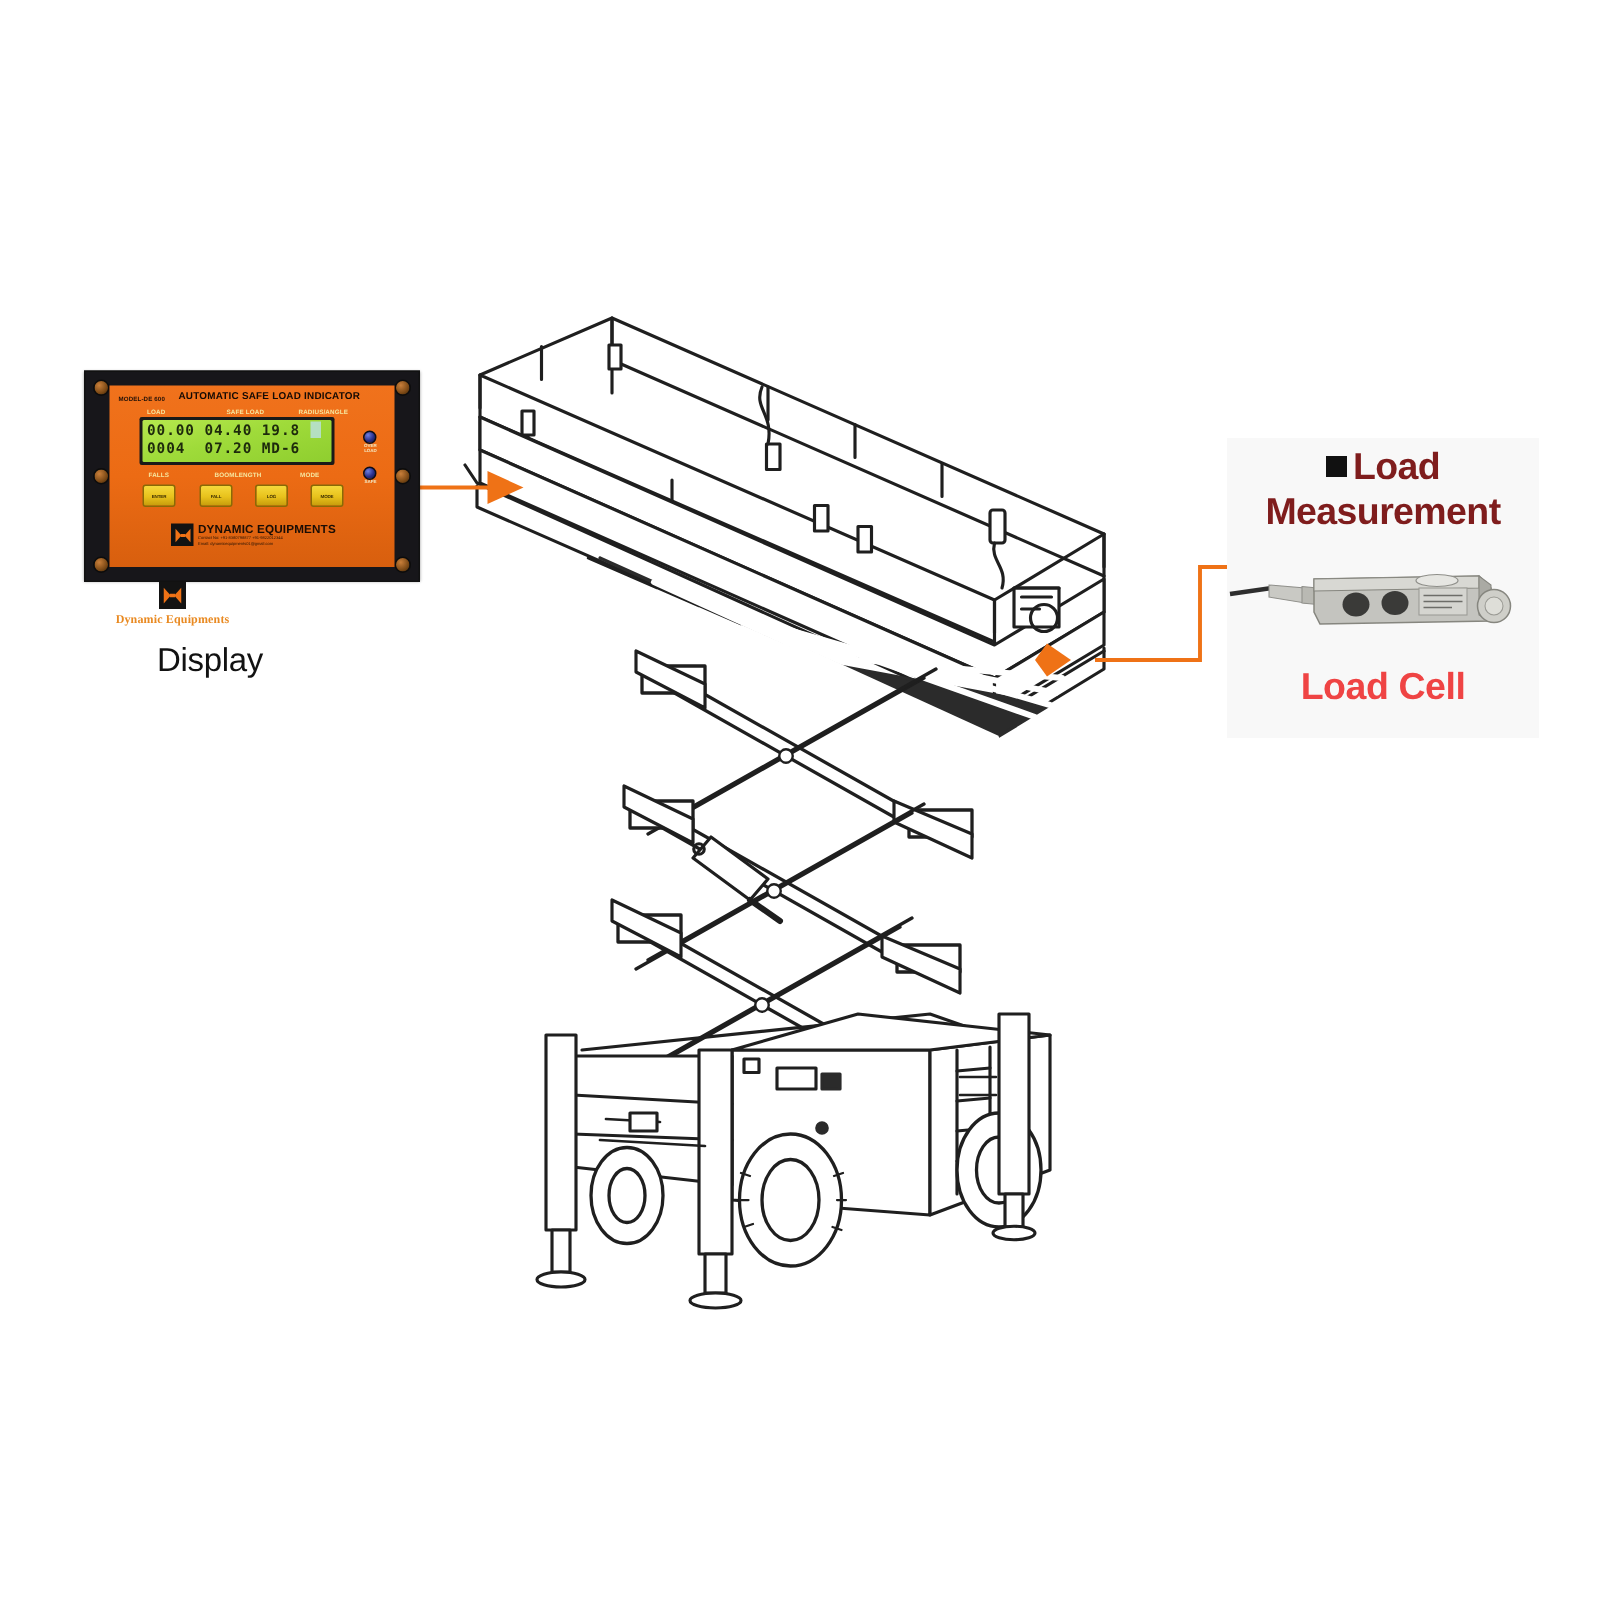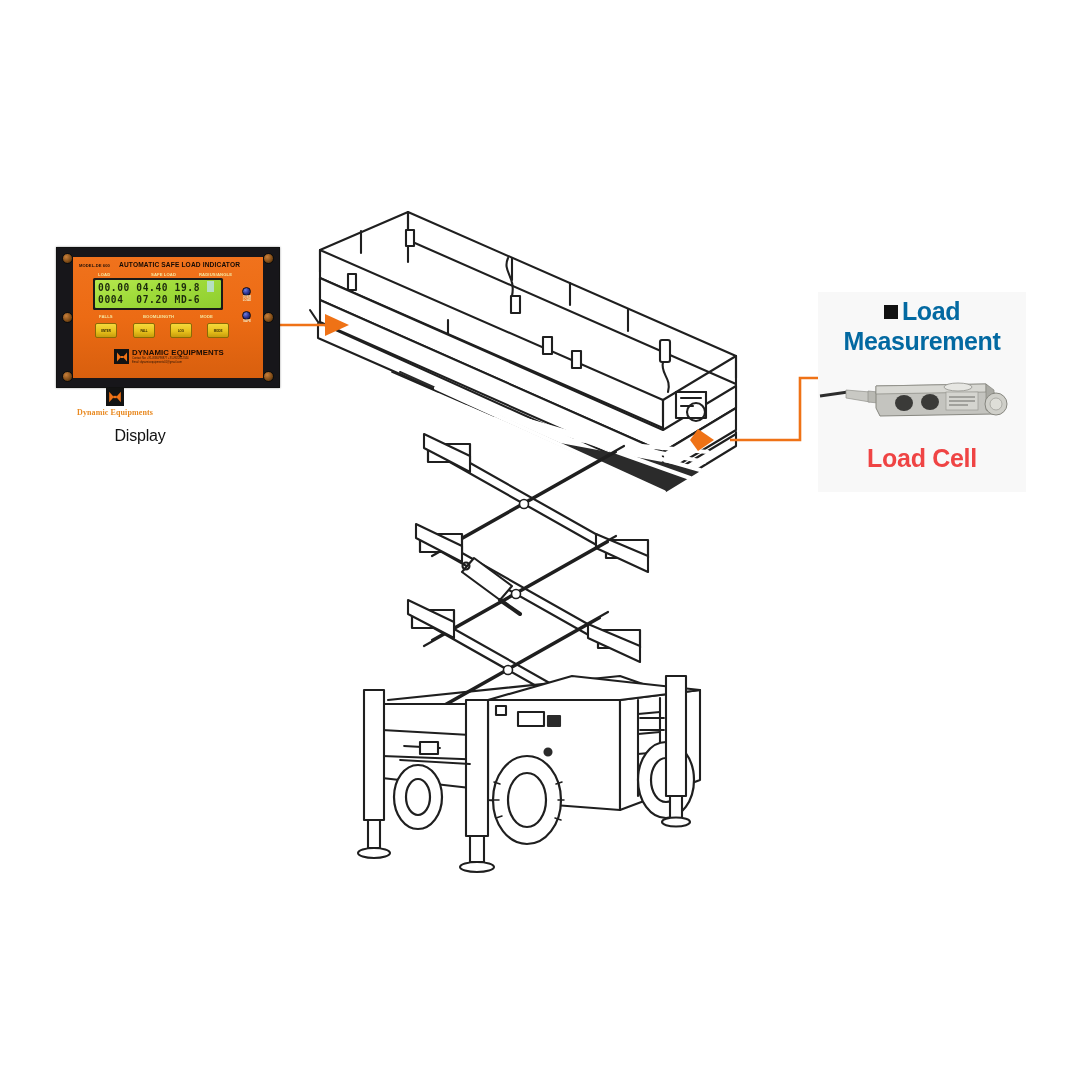--- a/index.html
+++ b/index.html
@@ -221,41 +221,41 @@
     font-size: 8px;
     font-weight: bold;
     color: #e98a22;
     letter-spacing: .1px;
   }
   #display-caption {
     position: absolute;
     left: 60px; top: 427px;
     width: 160px;
     text-align: center;
-    font-size: 16px;
+    font-size: 22px;
     color: #121212;
     letter-spacing: -.2px;
   }
 
   
   #loadcell-card {
     position: absolute;
     left: 818px; top: 292px;
     width: 208px; height: 200px;
     background: #f8f8f8;
   }
   #load-measurement-title {
     position: absolute;
     left: 0; top: 4px;
     width: 208px;
     text-align: center;
     font-size: 25px;
     line-height: 30px;
     font-weight: bold;
-    color: #0369a1;
+    color: #7f1d1d;
     letter-spacing: -.4px;
   }
   #load-measurement-title .sq {
     display: inline-block;
     width: 14px; height: 14px;
     background: #111;
     margin-right: 4px;
     vertical-align: 1px;
   }
   #loadcell-photo {

